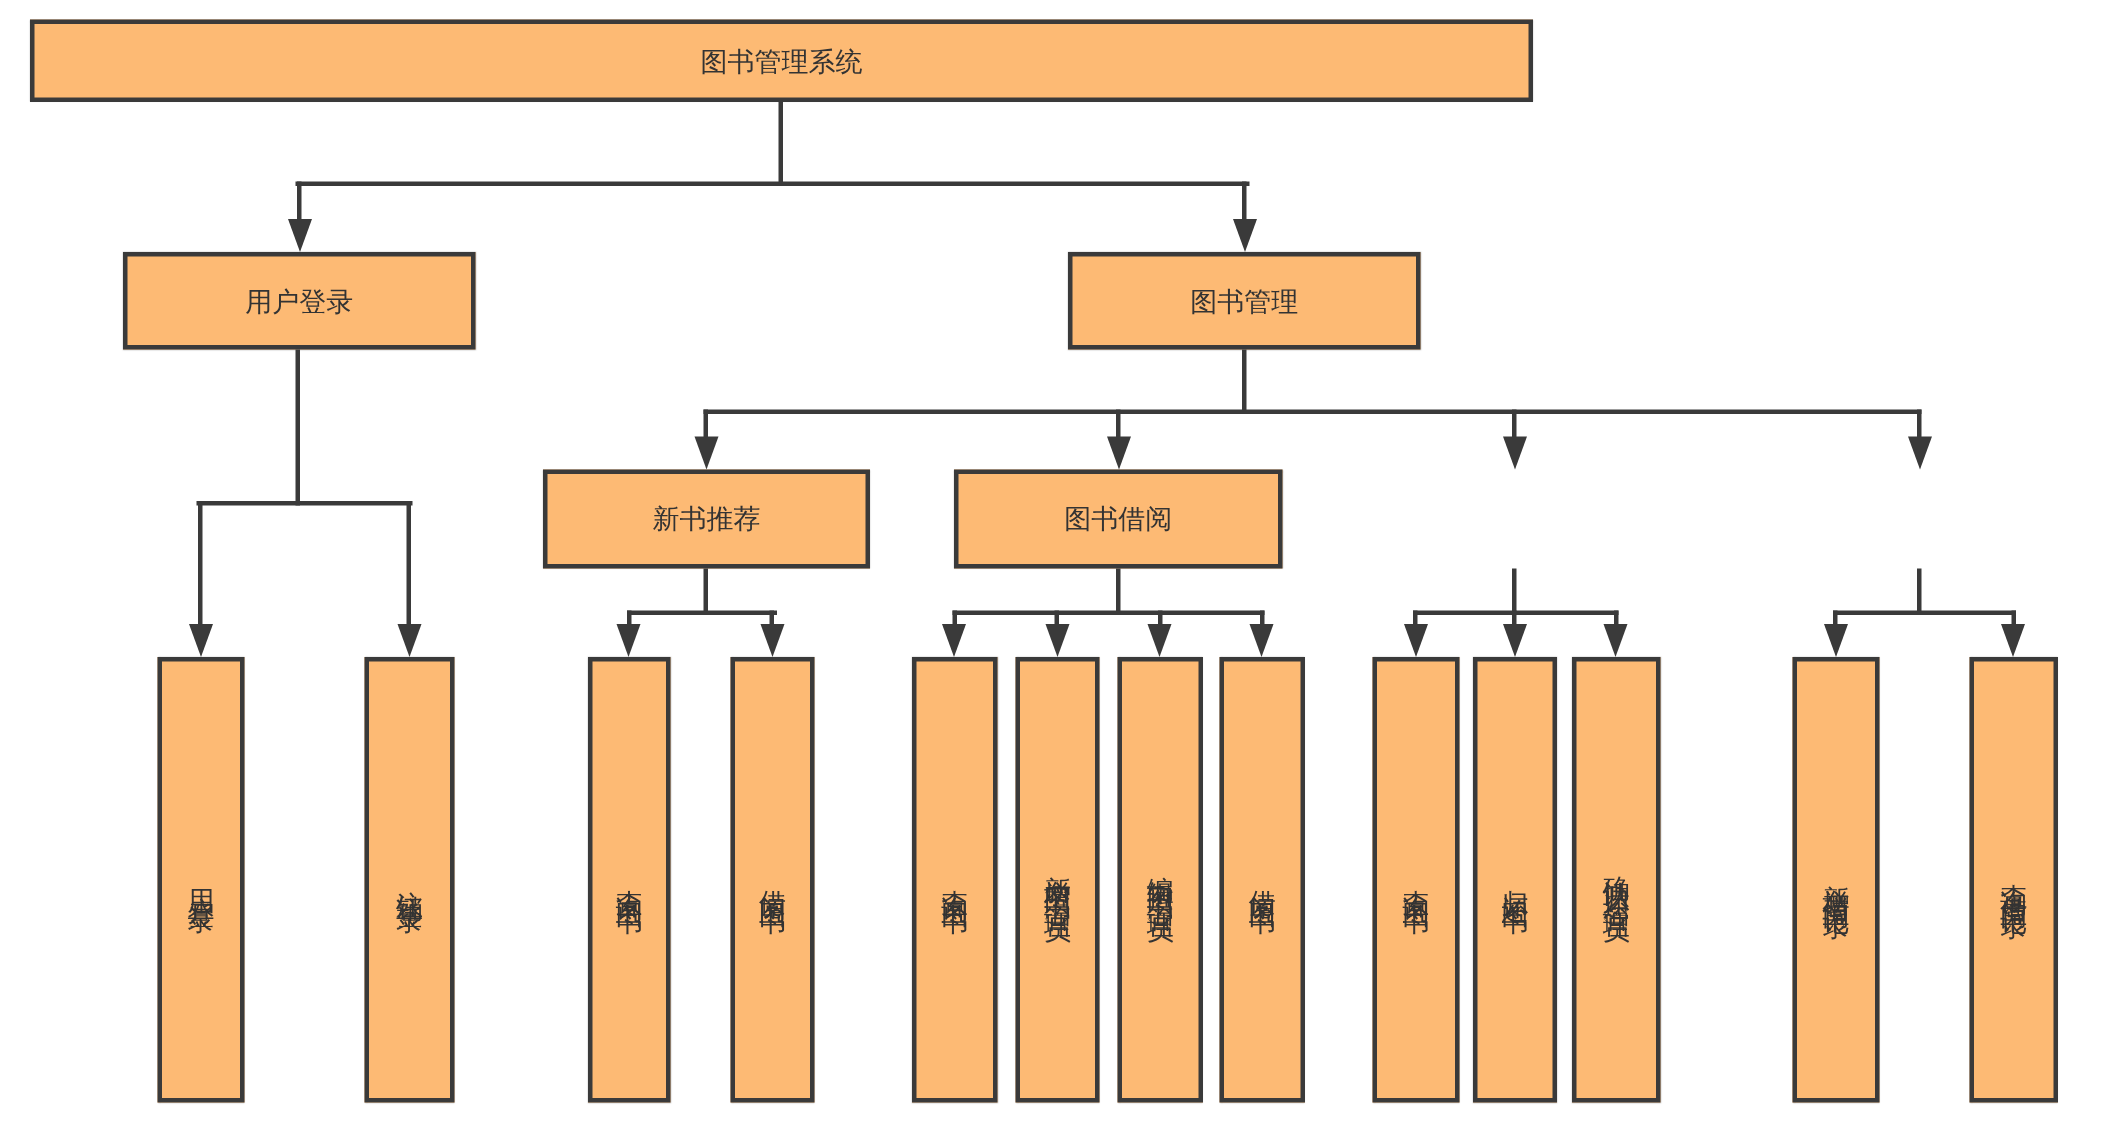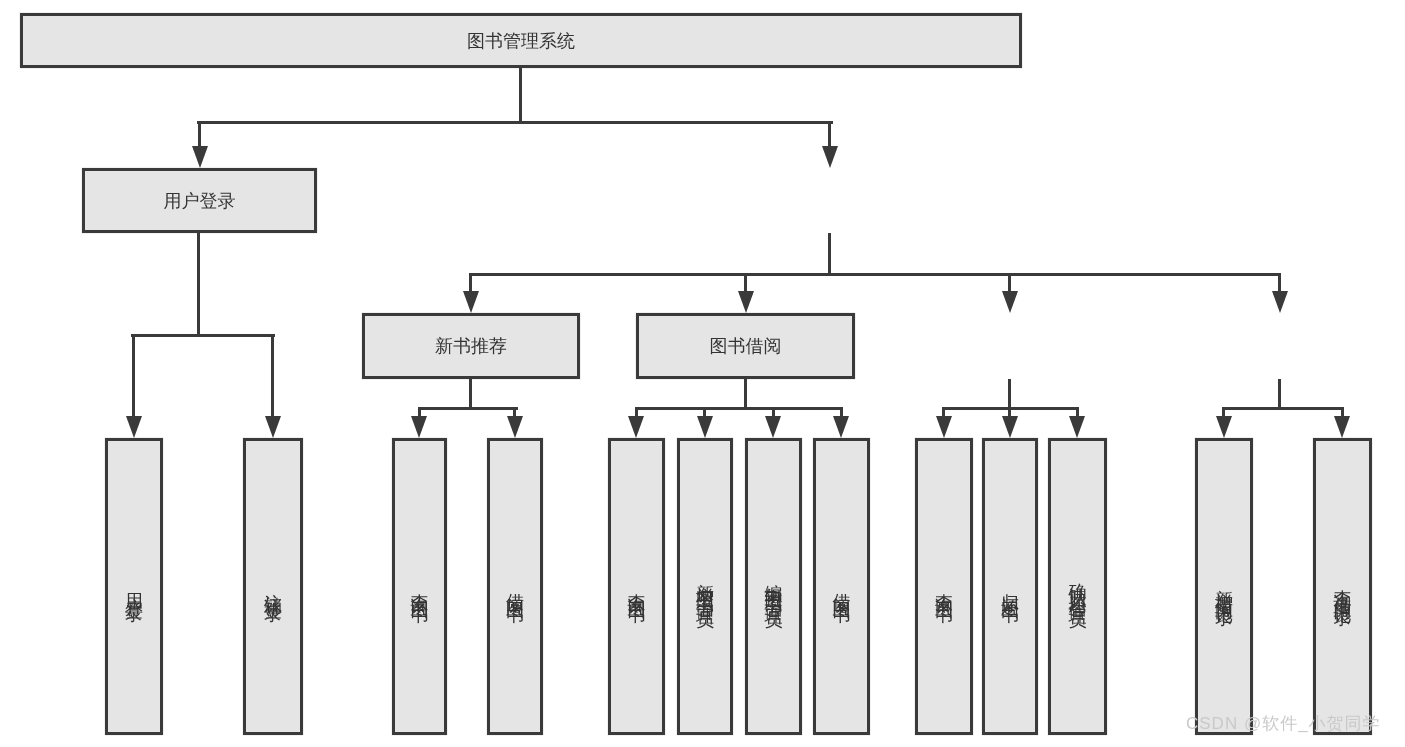--- a/index.html
+++ b/index.html
@@ -8,21 +8,21 @@
     width:1405px;height:747px;
     background:#ffffff;
     font-family:"Liberation Sans","DejaVu Sans",sans-serif;
     color:#333333;
     overflow:hidden;
   }
   .node{
     position:absolute;
     box-sizing:border-box;
     border:3px solid #3a3a3a;
-    background:#e5e5e5;
+    background:#fdba74;
     display:flex;align-items:center;justify-content:center;
     font-size:18px;
     color:#333333;
     text-align:center;
     box-shadow:0 0 1px rgba(58,58,58,.4);
   }
   .leaf{
     writing-mode:vertical-rl;
     text-orientation:mixed;
     letter-spacing:4px;
@@ -47,20 +47,21 @@
   }
 </style>
 </head>
 <body>
 
 <div id="canvas">
 
   <div class="node" style="left:20px;top:13px;width:1002px;height:55px;">图书管理系统</div>
 
   <div class="node" style="left:82px;top:168px;width:235px;height:65px;">用户登录</div>
+  <div class="node" style="left:712px;top:168px;width:235px;height:65px;">图书管理</div>
 
   <div class="node" style="left:636px;top:313px;width:219px;height:66px;">图书借阅</div>
   <div class="node" style="left:362px;top:313px;width:218px;height:66px;">新书推荐</div>
 
   <div class="node leaf" style="left:105px;top:438px;width:58px;height:297px;">用户登录</div>
   <div class="node leaf" style="left:243px;top:438px;width:60px;height:297px;">注销登录</div>
 
   <div class="node leaf" style="left:392px;top:438px;width:55px;height:297px;">查询图书</div>
   <div class="node leaf" style="left:487px;top:438px;width:56px;height:297px;">借阅图书</div>
 
@@ -128,15 +129,14 @@
   <div class="vl" style="left:1076px;top:407px;height:12px;"></div>
   <div class="arr" style="left:1069px;top:416px;"></div>
 
   <div class="vl" style="left:1278px;top:379px;height:31px;"></div>
   <div class="hl" style="left:1222px;top:407px;width:122px;"></div>
   <div class="vl" style="left:1222px;top:407px;height:12px;"></div>
   <div class="arr" style="left:1216px;top:416px;"></div>
   <div class="vl" style="left:1341px;top:407px;height:12px;"></div>
   <div class="arr" style="left:1334px;top:416px;"></div>
 
-  <div id="watermark">CSDN @软件_小贺同学</div>
 
 </div>
 
 </body></html>

